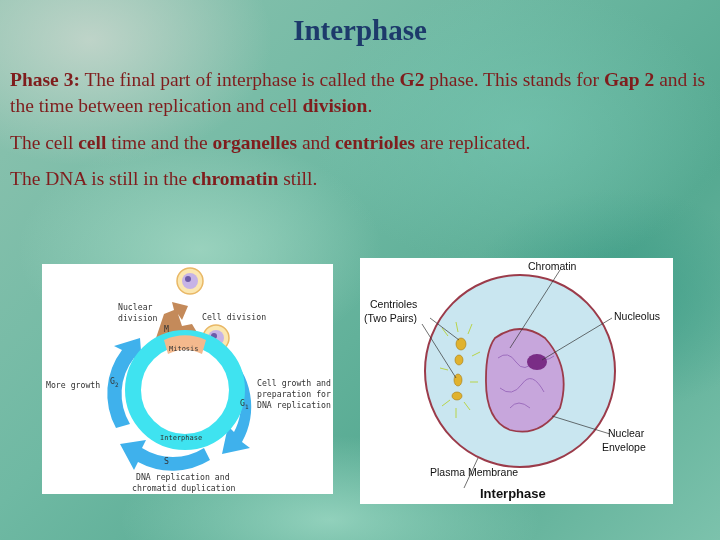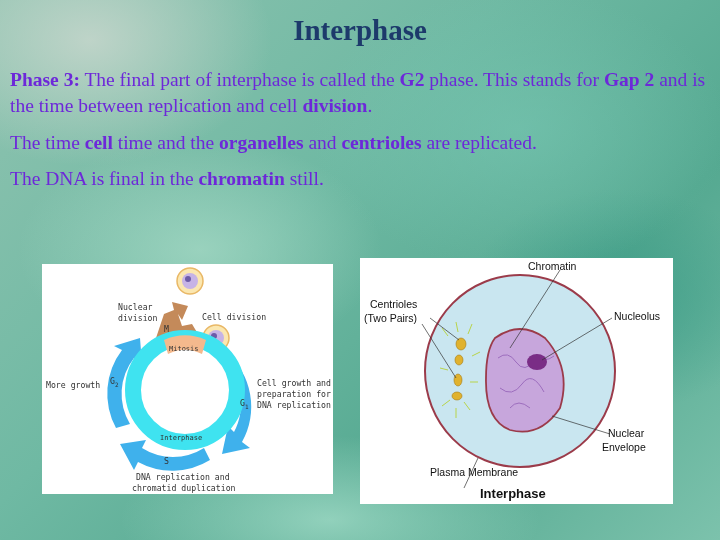--- a/index.html
+++ b/index.html
@@ -7,40 +7,40 @@
     background:
       radial-gradient(ellipse 260px 180px at 90px 40px, rgba(200,215,205,0.85), rgba(200,215,205,0) 70%),
       radial-gradient(ellipse 300px 200px at 520px 130px, rgba(120,200,180,0.55), rgba(120,200,180,0) 70%),
       radial-gradient(ellipse 220px 160px at 620px 300px, rgba(50,150,130,0.6), rgba(50,150,130,0) 70%),
       radial-gradient(ellipse 260px 160px at 200px 250px, rgba(170,220,200,0.7), rgba(170,220,200,0) 70%),
       radial-gradient(ellipse 300px 120px at 330px 520px, rgba(170,225,205,0.7), rgba(170,225,205,0) 70%),
       linear-gradient(135deg,#8fc3b0 0%,#6fb9a3 40%,#55a991 70%,#7cc2ac 100%);
     font-family:"Liberation Serif","DejaVu Serif",serif;color:#1e3d52;}
   .title{position:absolute;top:14px;left:0;width:720px;text-align:center;
     font-size:29px;font-weight:bold;color:#1d3a6b;}
-  .text{position:absolute;left:10px;width:704px;font-size:19.5px;line-height:26px;color:#6d28d9;}
+  .text{position:absolute;left:10px;width:704px;font-size:19.5px;line-height:26px;color:#7f1d1d;}
   .p1{top:67px;}
   .p2{top:130px;}
   .p3{top:166px;}
   b{font-weight:bold;}
   .fig{position:absolute;background:#fff;}
   .fig1{left:42px;top:264px;width:291px;height:230px;}
   .fig2{left:360px;top:258px;width:313px;height:246px;}
   .fig svg{display:block;}
   .lbl{font-family:"DejaVu Sans Mono","Liberation Mono",monospace;font-size:8.2px;fill:#333;}
   .lbl2{font-family:"Liberation Sans","DejaVu Sans",sans-serif;font-size:10.5px;fill:#111;}
 </style>
 </head>
 <body>
 
 <div class="title">Interphase</div>
 
 <div class="text p1"><b>Phase 3:</b><span> The final part of interphase is called the </span><b>G2</b><span> phase.  This stands for </span><b>Gap 2</b><span> and is the time between replication and cell </span><b>division</b><span>.</span></div>
-<div class="text p2"><span>The time </span><b>cell</b><span> time and the </span><b>organelles</b><span> and </span><b>centrioles</b><span> are replicated.</span></div>
-<div class="text p3"><span>The DNA is final in the </span><b>chromatin</b><span> still.</span></div>
+<div class="text p2"><span>The cell </span><b>cell</b><span> time and the </span><b>organelles</b><span> and </span><b>centrioles</b><span> are replicated.</span></div>
+<div class="text p3"><span>The DNA is still in the </span><b>chromatin</b><span> still.</span></div>
 
 <div class="fig fig1">
   <svg width="291" height="230" viewBox="0 0 291 230">
 
     <g>
       <circle cx="148" cy="17" r="13" fill="#fbe7b0" stroke="#e9b866" stroke-width="1.5"></circle>
       <circle cx="148" cy="17" r="8" fill="#c6b3e6"></circle>
       <circle cx="146" cy="15" r="3" fill="#6c5ba8"></circle>
     </g>
     <g>

